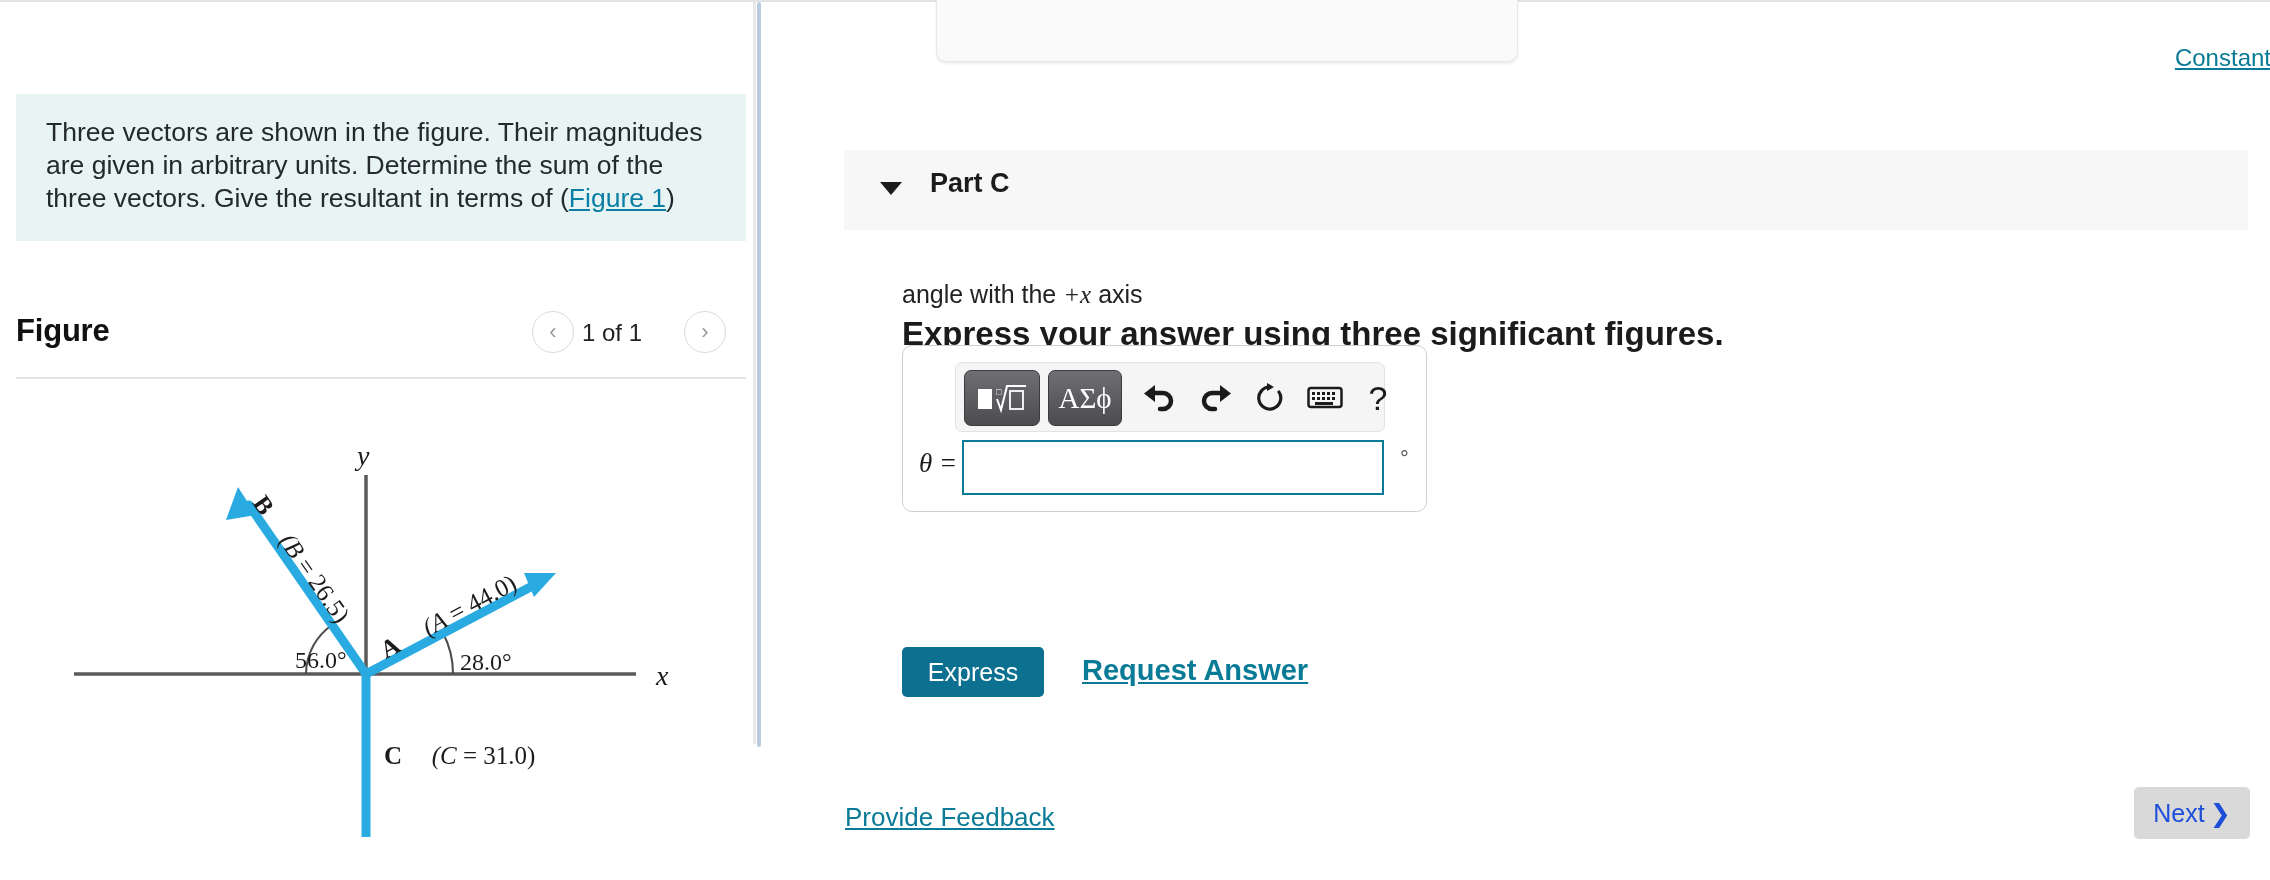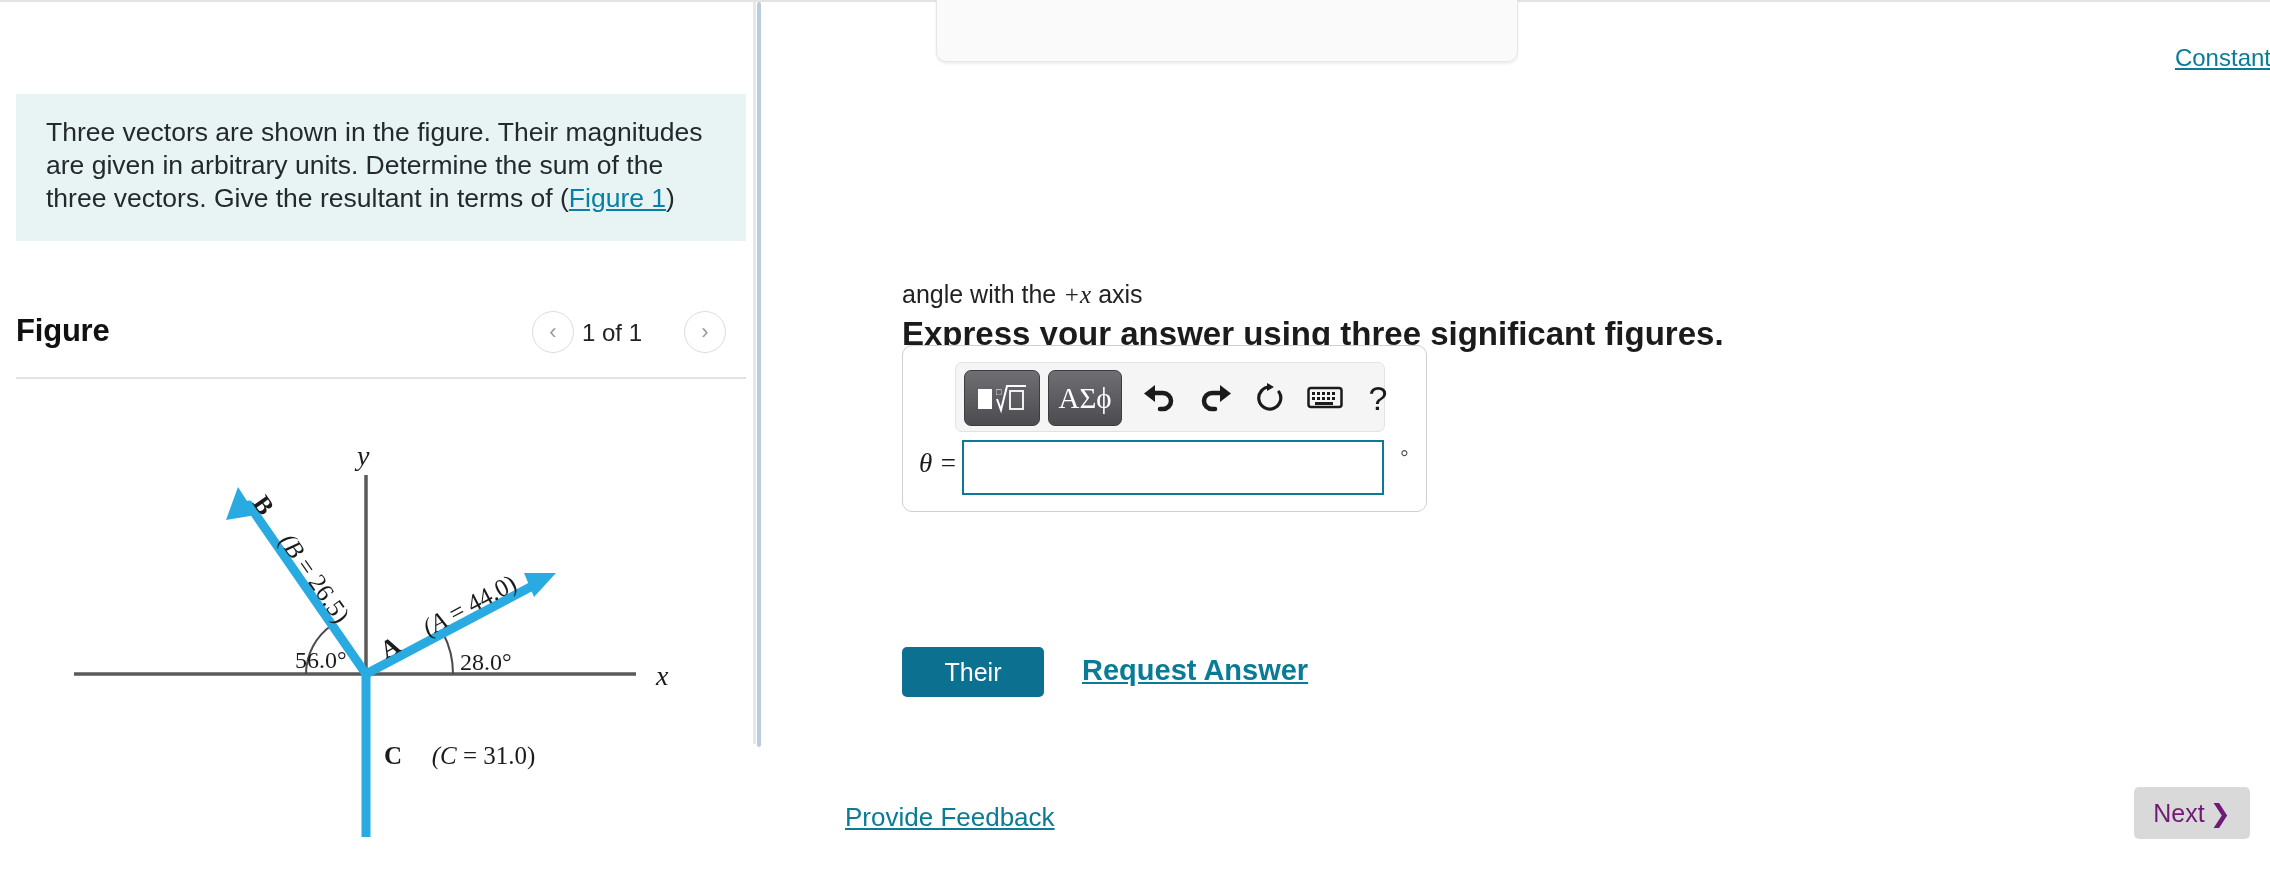--- a/index.html
+++ b/index.html
@@ -195,21 +195,21 @@
   }
   #provide-feedback {
     position: absolute; left: 35px; top: 800px;
     font-size: 26px; color: #0a7b96;
     text-decoration: underline; cursor: pointer;
   }
   #next-button {
     position: absolute; left: 1324px; top: 785px;
     width: 116px; height: 52px;
     background: #d9d9d9; border: none; border-radius: 5px;
-    color: #701a75; font-size: 25px;
+    color: #1d4ed8; font-size: 25px;
     font-family: "Liberation Sans", sans-serif;
     cursor: pointer;
     display: flex; align-items: center; justify-content: center; gap: 5px;
   }
 </style>
 </head>
 <body>
 
 <div id="page">
   <div class="topline"></div>
@@ -279,20 +279,24 @@
 
   <div id="divider-top-rule"></div>
   <div id="divider"></div>
 
   <div id="right-panel">
 
     <div id="prev-part-box"></div>
 
     <div id="constants-link">Constants</div>
 
+    <div id="part-header">
+      <div id="part-caret"></div>
+      <div id="part-title">Part C</div>
+    </div>
 
     <div id="question-text">
       <span>angle with the </span><span class="mathvar">+x</span><span> axis</span>
     </div>
 
     <div id="sigfig-text">Express your answer using three significant figures.</div>
 
     <div id="answer-box">
       <div id="mathtoolbar">
 
@@ -350,21 +354,21 @@
         </div>
 
         <div class="tbicon" id="tb-help">?</div>
       </div>
 
       <div id="answer-label">θ =</div>
       <input id="answer-input" type="text" value="" placeholder="" style="">
       <div id="answer-unit">°</div>
     </div>
 
-    <button id="submit-button">Their</button>
+    <button id="submit-button">Express</button>
     <div id="request-answer">Request Answer</div>
 
     <div id="provide-feedback">Provide Feedback</div>
 
     <button id="next-button">
       <span>Next</span>
       <span>❯</span>
     </button>
   </div>
 </div>

